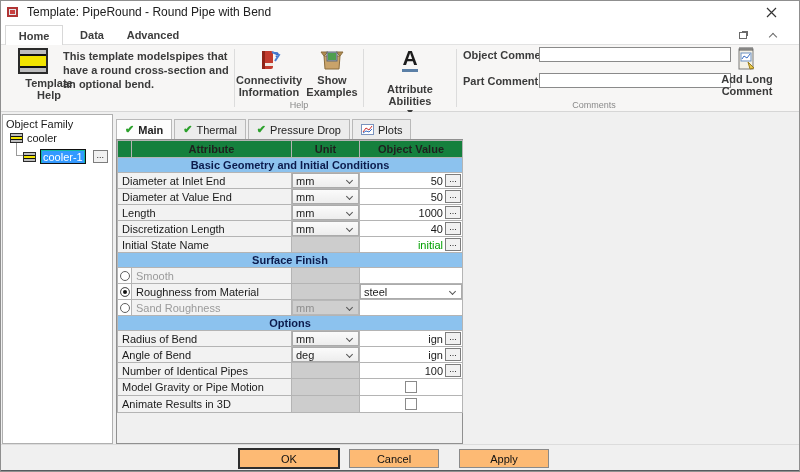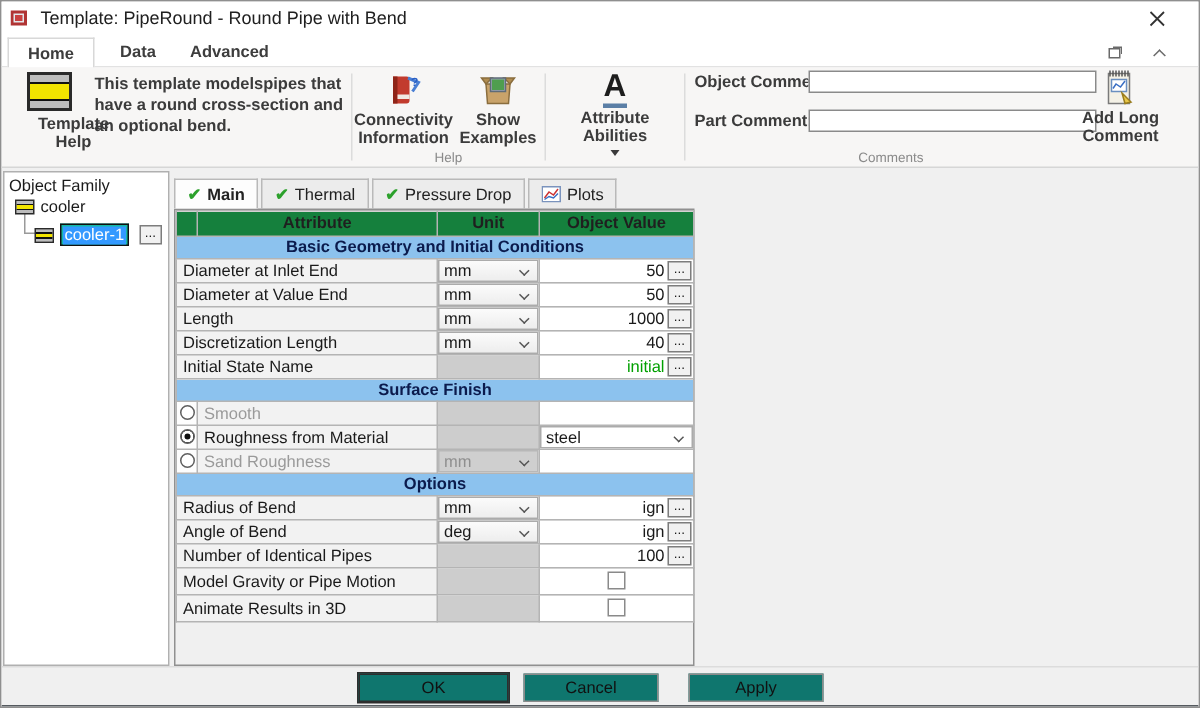--- a/index.html
+++ b/index.html
@@ -73,21 +73,21 @@
   .value-cell { background:#fff; }
   .value-wrap { display:flex; align-items:center; justify-content:flex-end; padding-right:1px; }
   .value-text { color:#1a1a1a; }
   .value-text.green { color:#00a000; }
   .ellipsis-btn { width:16px; height:13px; border:1px solid #7d7d7d; background:#f1f1f1; font-size:9px; line-height:8px; text-align:center; margin-left:2px; flex:0 0 auto; }
   .center { text-align:center; vertical-align:middle; }
   .checkbox { display:inline-block; width:12px; height:12px; border:1px solid #8a8a8a; background:#fff; margin-top:2px; }
   
   .footer { position:absolute; left:0; top:443px; width:100%; height:29px; background:#f0f0f0; border-top:1px solid #dcdcdc; }
   .footer-edge { position:absolute; left:0; bottom:0; width:100%; height:3px; background:#555a5f; }
-  .btn { position:absolute; top:4px; height:19px; background:#0f766e; border:1px solid #8a8a8a; font-size:11px; color:#111; display:flex; align-items:center; justify-content:center; font-family:"Liberation Sans",sans-serif; }
+  .btn { position:absolute; top:4px; height:19px; background:#fdba74; border:1px solid #8a8a8a; font-size:11px; color:#111; display:flex; align-items:center; justify-content:center; font-family:"Liberation Sans",sans-serif; }
   .btn.default { border:1px solid #2e2e2e; box-shadow:0 0 0 1px #2e2e2e; }
 </style>
 </head>
 <body>
 
 <div class="window">
 
   <div class="titlebar">
     <svg class="app-icon" viewBox="0 0 12 12">
       <rect x="0" y="1" width="11" height="10" fill="#b03434"></rect>
@@ -149,21 +149,21 @@
       <div class="group-label">Help</div>
     </div>
     <div class="rsep" style="left:362px;"></div>
 
     <div class="rgroup" style="left:363px; width:92px;">
       <div class="big-btn" style="left:2px; top:3px; width:88px;">
         <span class="aa-icon">
           <span class="aa-A">A</span>
           <span class="aa-bar"></span>
         </span>
-        <span style="margin-top:1px;text-align:center;">Attribute Abilities</span>
+        <span style="margin-top:11px;text-align:center;">Attribute Abilities</span>
         <span class="tri-down" style="margin-top:3px;"></span>
       </div>
     </div>
     <div class="rsep" style="left:455px;"></div>
 
     <div class="rgroup" style="left:456px; width:340px;">
       <span class="cmt-label" style="left:6px; top:4px;">Object Comment:</span>
       <input class="cmt-input" style="left: 82px; top: 2px;" value="">
       <span class="cmt-label" style="left:6px; top:30px;">Part Comment:</span>
       <input class="cmt-input" style="left: 82px; top: 28px;" value="">

